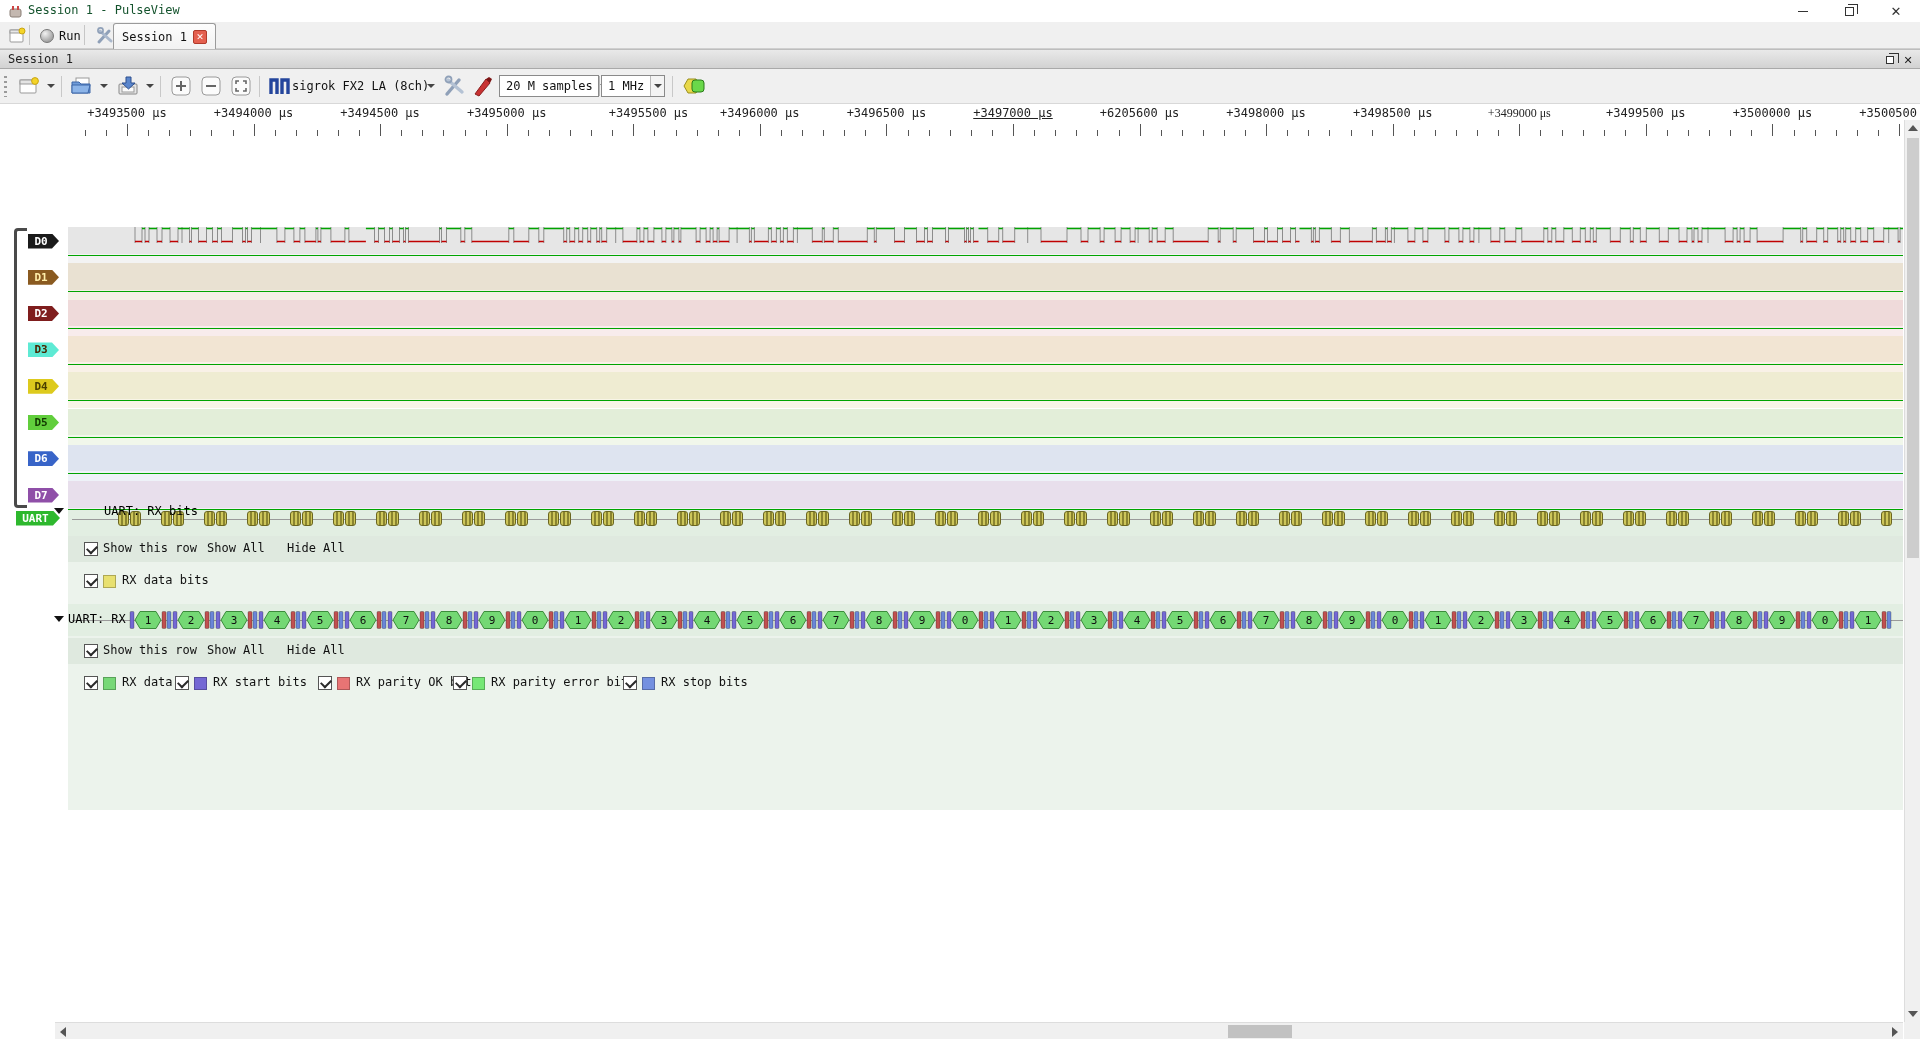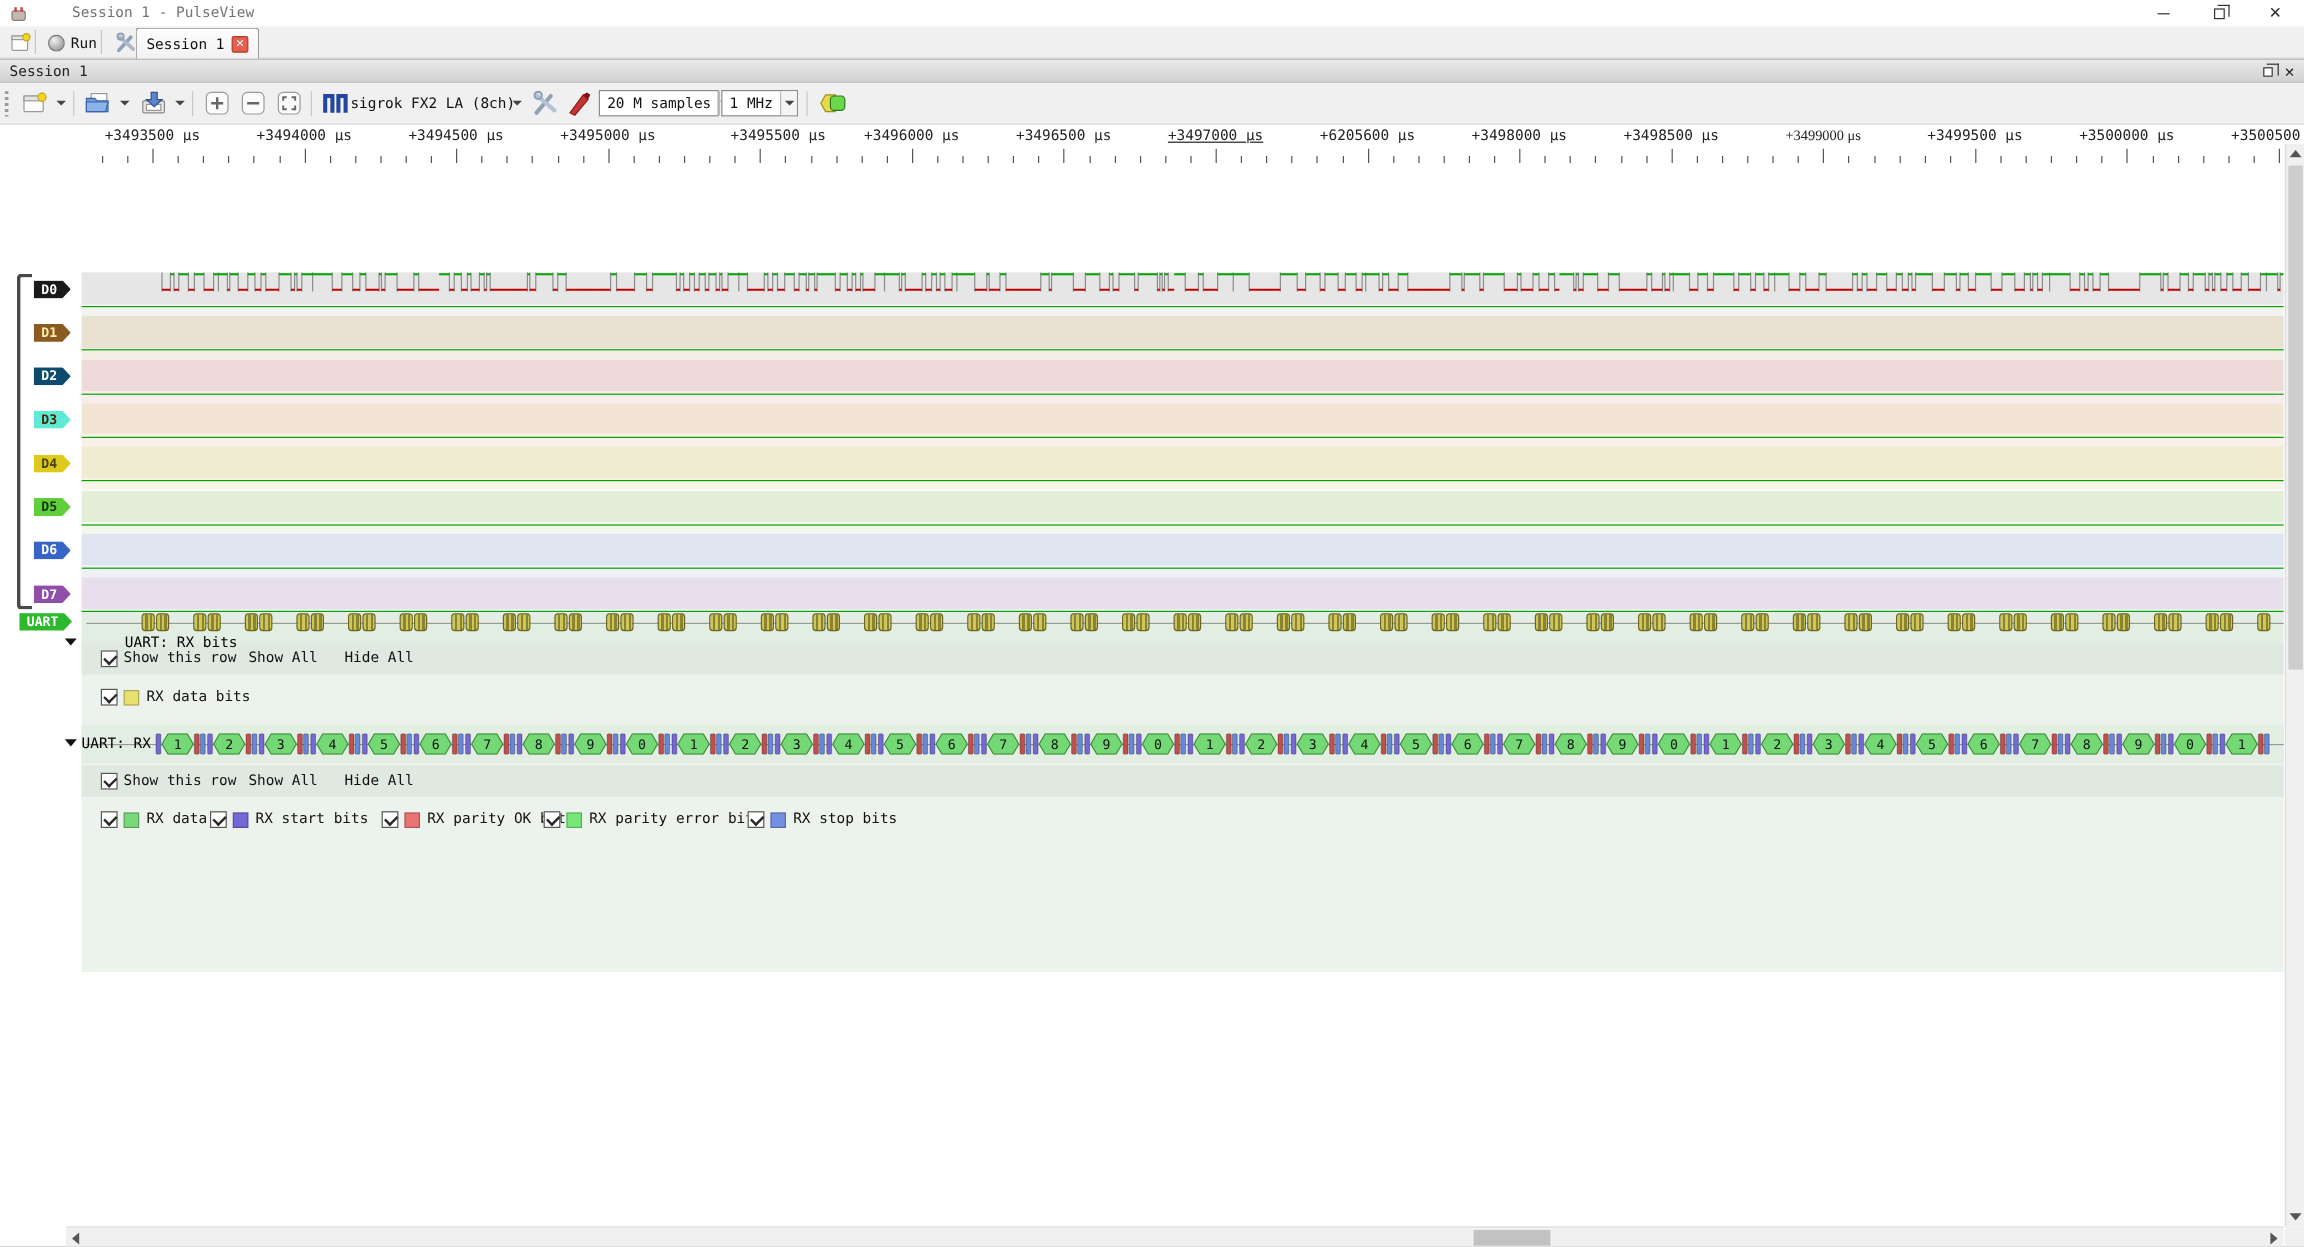--- a/index.html
+++ b/index.html
@@ -2,21 +2,21 @@
 <html><head>
 <meta charset="utf-8">
 <style>
   html,body{margin:0;padding:0;background:#888;}
   *{box-sizing:border-box;font-family:"DejaVu Sans Mono", monospace;}
   #app{position:relative;width:1920px;height:1039px;background:#ffffff;overflow:hidden;
        font-size:12px;color:#111;}
   .abs{position:absolute;}
   
   #titlebar{position:absolute;left:0;top:0;width:1920px;height:22px;background:#ffffff;}
-  #title-text{position:absolute;left:28px;top:3px;font-size:12px;color:#737373;white-space:nowrap;margin-left:32px;}
+  #title-text{position:absolute;left:28px;top:3px;font-size:12px;color:#14532d;white-space:nowrap;}
   .winbtn{position:absolute;top:0;width:44px;height:22px;display:flex;align-items:center;justify-content:center;}
   .minbar{width:10px;height:1px;background:#333;}
   .restore-sq{width:9px;height:9px;border:1px solid #333;position:relative;background:#fff;}
   .restore-sq:before{content:"";position:absolute;left:2px;top:-4px;width:9px;height:9px;border:1px solid #333;border-bottom:none;border-left:none;}
   .closex{font-size:13px;color:#333;line-height:13px;font-family:"DejaVu Sans",sans-serif;}
   
   #tabbar{position:absolute;left:0;top:22px;width:1920px;height:27px;background:#f0f0f0;border-bottom:1px solid #cfcfcf;}
   .vsep{position:absolute;top:3px;width:1px;height:20px;background:#c6c6c6;}
   .tbtn{position:absolute;top:2px;height:23px;display:flex;align-items:center;gap:5px;padding:0 3px;border:1px solid transparent;border-radius:2px;}
   .runcircle{width:14px;height:14px;border-radius:50%;background:radial-gradient(circle at 35% 30%,#f2f2f2,#b5b5b5 55%,#8a8a8a);border:1px solid #777;}
@@ -358,21 +358,21 @@
       <div class="sigline" style="top: 155.3px; background: rgb(0, 164, 0);"></div>
       <div class="sigline" style="top: 191.6px; background: rgb(0, 164, 0);"></div>
       <div class="sigline" style="top: 227.9px; background: rgb(0, 164, 0);"></div>
       <div class="sigline" style="top: 264.2px; background: rgb(0, 164, 0);"></div>
       <div class="sigline" style="top: 300.5px; background: rgb(0, 164, 0);"></div>
       <div class="sigline" style="top: 336.8px; background: rgb(0, 164, 0);"></div>
       <div class="sigline" style="top: 373.1px; background: rgb(0, 164, 0);"></div>
       <div class="abs" style="left: 14px; top: 92px; width: 13px; height: 280px; border-top: 3px solid rgb(74, 74, 74); border-bottom: 3px solid rgb(74, 74, 74); border-left: 3px solid rgb(74, 74, 74); border-image: initial; border-right: none; border-radius: 4px 0px 0px 4px;"></div>
       <div class="flag" style="left: 28px; top: 97.5px; width: 31px; background: rgb(26, 26, 26); color: rgb(255, 255, 255);">D0</div>
       <div class="flag" style="left: 28px; top: 133.8px; width: 31px; background: rgb(138, 90, 32); color: rgb(255, 238, 170);">D1</div>
-      <div class="flag" style="left: 28px; top: 170.1px; width: 31px; background: #0c4a6e; color: rgb(255, 255, 255);">D2</div>
+      <div class="flag" style="left: 28px; top: 170.1px; width: 31px; background: #7f1d1d; color: rgb(255, 255, 255);">D2</div>
       <div class="flag" style="left: 28px; top: 206.4px; width: 31px; background: #5eead4; color: rgb(74, 37, 0);">D3</div>
       <div class="flag" style="left: 28px; top: 242.7px; width: 31px; background: rgb(221, 202, 29); color: rgb(74, 64, 0);">D4</div>
       <div class="flag" style="left: 28px; top: 279px; width: 31px; background: rgb(97, 206, 60); color: rgb(18, 58, 0);">D5</div>
       <div class="flag" style="left: 28px; top: 315.3px; width: 31px; background: rgb(56, 100, 200); color: rgb(255, 255, 255);">D6</div>
       <div class="flag" style="left: 28px; top: 351.6px; width: 31px; background: rgb(143, 79, 168); color: rgb(255, 255, 255);">D7</div>
       <div class="flag" style="left: 16px; top: 374.5px; width: 44px; background: rgb(46, 184, 46); color: rgb(255, 255, 255);">UART</div>
       <svg width="1903" height="20" style="position: absolute; left: 0px; top: 90px;">
         <path d="M135.0 1 V17M142.0 1 V17M145.0 1 V17M149.0 1 V17M157.0 1 V17M162.0 1 V17M170.0 1 V17M178.0 1 V17M182.0 1 V17M189.5 1 V17M191.5 1 V17M198.5 1 V17M206.5 1 V17M212.5 1 V17M217.5 1 V17M221.5 1 V17M232.5 1 V17M242.5 1 V17M245.5 1 V17M247.5 1 V17M251.5 1 V17M260.5 1 V17M276.9 1 V17M284.9 1 V17M293.9 1 V17M299.9 1 V17M304.9 1 V17M315.9 1 V17M317.9 1 V17M320.9 1 V17M330.9 1 V17M344.9 1 V17M348.9 1 V17M374.5 1 V17M378.5 1 V17M384.5 1 V17M389.5 1 V17M392.5 1 V17M399.5 1 V17M403.5 1 V17M405.5 1 V17M408.5 1 V17M439.5 1 V17M441.5 1 V17M446.5 1 V17M460.8 1 V17M464.8 1 V17M471.8 1 V17M508.8 1 V17M513.8 1 V17M528.8 1 V17M538.8 1 V17M543.8 1 V17M563.7 1 V17M566.7 1 V17M569.7 1 V17M574.7 1 V17M578.7 1 V17M582.7 1 V17M587.7 1 V17M590.7 1 V17M596.7 1 V17M599.7 1 V17M601.7 1 V17M606.7 1 V17M615.7 1 V17M622.9 1 V17M636.9 1 V17M639.9 1 V17M643.9 1 V17M647.9 1 V17M653.9 1 V17M661.9 1 V17M665.9 1 V17M671.9 1 V17M673.9 1 V17M678.9 1 V17M680.9 1 V17M696.1 1 V17M700.1 1 V17M706.1 1 V17M710.1 1 V17M713.1 1 V17M717.1 1 V17M719.1 1 V17M729.1 1 V17M737.1 1 V17M749.4 1 V17M751.4 1 V17M754.4 1 V17M768.4 1 V17M771.4 1 V17M776.4 1 V17M780.4 1 V17M783.4 1 V17M787.4 1 V17M793.4 1 V17M797.4 1 V17M812.3 1 V17M822.3 1 V17M824.3 1 V17M833.3 1 V17M838.3 1 V17M867.3 1 V17M874.3 1 V17M876.3 1 V17M894.5 1 V17M904.5 1 V17M916.5 1 V17M924.5 1 V17M927.5 1 V17M932.5 1 V17M945.5 1 V17M948.5 1 V17M964.5 1 V17M966.5 1 V17M968.5 1 V17M970.5 1 V17M973.5 1 V17M987.7 1 V17M998.7 1 V17M1002.7 1 V17M1014.7 1 V17M1027.7 1 V17M1041.0 1 V17M1067.0 1 V17M1081.0 1 V17M1088.0 1 V17M1100.1 1 V17M1104.1 1 V17M1115.1 1 V17M1121.1 1 V17M1130.1 1 V17M1135.1 1 V17M1138.1 1 V17M1149.2 1 V17M1152.2 1 V17M1157.2 1 V17M1165.2 1 V17M1173.2 1 V17M1208.2 1 V17M1218.2 1 V17M1220.2 1 V17M1233.2 1 V17M1236.2 1 V17M1253.5 1 V17M1264.5 1 V17M1267.5 1 V17M1277.5 1 V17M1282.5 1 V17M1290.5 1 V17M1295.5 1 V17M1311.4 1 V17M1313.4 1 V17M1315.4 1 V17M1319.4 1 V17M1331.4 1 V17M1340.4 1 V17M1349.4 1 V17M1372.4 1 V17M1376.4 1 V17M1385.4 1 V17M1387.4 1 V17M1391.4 1 V17M1394.4 1 V17M1407.9 1 V17M1414.9 1 V17M1422.9 1 V17M1427.9 1 V17M1444.9 1 V17M1448.9 1 V17M1458.9 1 V17M1462.9 1 V17M1469.9 1 V17M1473.9 1 V17M1478.9 1 V17M1490.8 1 V17M1499.8 1 V17M1504.8 1 V17M1515.8 1 V17M1521.8 1 V17M1543.8 1 V17M1547.8 1 V17M1551.8 1 V17M1555.8 1 V17M1563.8 1 V17M1572.3 1 V17M1580.3 1 V17M1585.3 1 V17M1590.3 1 V17M1593.3 1 V17M1596.3 1 V17M1610.3 1 V17M1620.3 1 V17M1630.3 1 V17M1633.3 1 V17M1640.3 1 V17M1646.3 1 V17M1659.3 1 V17M1668.3 1 V17M1679.0 1 V17M1687.0 1 V17M1692.0 1 V17M1694.0 1 V17M1698.0 1 V17M1702.0 1 V17M1708.0 1 V17M1725.1 1 V17M1733.1 1 V17M1737.1 1 V17M1740.1 1 V17M1744.1 1 V17M1750.1 1 V17M1757.1 1 V17M1783.1 1 V17M1800.7 1 V17M1802.7 1 V17M1806.7 1 V17M1816.7 1 V17M1823.7 1 V17M1827.7 1 V17M1837.7 1 V17M1840.7 1 V17M1843.7 1 V17M1845.7 1 V17M1850.7 1 V17M1855.7 1 V17M1860.7 1 V17M1867.7 1 V17M1873.7 1 V17M1883.7 1 V17M1888.7 1 V17M1898.1 1 V17M1900.1 1 V17" stroke="#8c8c8c" stroke-width="1" fill="none"></path>
         <path d="M142.0 2.5 H145.0M149.0 2.5 H153.0M153.0 2.5 H157.0M162.0 2.5 H166.0M166.0 2.5 H170.0M178.0 2.5 H182.0M182.0 2.5 H189.5M191.5 2.5 H193.5M193.5 2.5 H195.5M195.5 2.5 H198.5M206.5 2.5 H209.5M209.5 2.5 H212.5M217.5 2.5 H221.5M232.5 2.5 H236.5M236.5 2.5 H240.5M240.5 2.5 H242.5M245.5 2.5 H247.5M251.5 2.5 H255.5M255.5 2.5 H260.5M260.5 2.5 H276.9M284.9 2.5 H289.9M289.9 2.5 H293.9M299.9 2.5 H304.9M315.9 2.5 H317.9M320.9 2.5 H324.9M324.9 2.5 H327.9M327.9 2.5 H330.9M344.9 2.5 H348.9M365.9 2.5 H374.5M378.5 2.5 H381.5M381.5 2.5 H384.5M389.5 2.5 H392.5M399.5 2.5 H403.5M405.5 2.5 H408.5M439.5 2.5 H441.5M446.5 2.5 H460.8M464.8 2.5 H466.8M466.8 2.5 H471.8M508.8 2.5 H513.8M528.8 2.5 H531.8M531.8 2.5 H535.8M535.8 2.5 H538.8M543.8 2.5 H547.8M547.8 2.5 H563.7M566.7 2.5 H569.7M574.7 2.5 H578.7M582.7 2.5 H587.7M590.7 2.5 H592.7M592.7 2.5 H596.7M599.7 2.5 H601.7M606.7 2.5 H610.7M610.7 2.5 H613.7M613.7 2.5 H615.7M615.7 2.5 H622.9M636.9 2.5 H639.9M643.9 2.5 H647.9M653.9 2.5 H655.9M655.9 2.5 H659.9M659.9 2.5 H661.9M665.9 2.5 H668.9M668.9 2.5 H671.9M673.9 2.5 H678.9M680.9 2.5 H683.9M683.9 2.5 H685.9M685.9 2.5 H696.1M700.1 2.5 H702.1M702.1 2.5 H706.1M710.1 2.5 H713.1M717.1 2.5 H719.1M729.1 2.5 H734.1M734.1 2.5 H737.1M737.1 2.5 H749.4M751.4 2.5 H754.4M768.4 2.5 H771.4M776.4 2.5 H780.4M783.4 2.5 H787.4M793.4 2.5 H797.4M797.4 2.5 H812.3M822.3 2.5 H824.3M833.3 2.5 H838.3M867.3 2.5 H869.3M869.3 2.5 H874.3M876.3 2.5 H879.3M879.3 2.5 H894.5M904.5 2.5 H909.5M909.5 2.5 H911.5M911.5 2.5 H916.5M924.5 2.5 H927.5M932.5 2.5 H935.5M935.5 2.5 H939.5M939.5 2.5 H941.5M941.5 2.5 H945.5M948.5 2.5 H953.5M953.5 2.5 H958.5M958.5 2.5 H960.5M960.5 2.5 H964.5M966.5 2.5 H968.5M970.5 2.5 H973.5M978.5 2.5 H987.7M998.7 2.5 H1002.7M1014.7 2.5 H1019.7M1019.7 2.5 H1022.7M1022.7 2.5 H1027.7M1027.7 2.5 H1041.0M1067.0 2.5 H1072.0M1072.0 2.5 H1077.0M1077.0 2.5 H1081.0M1088.0 2.5 H1091.0M1091.0 2.5 H1100.1M1104.1 2.5 H1106.1M1106.1 2.5 H1110.1M1110.1 2.5 H1112.1M1112.1 2.5 H1115.1M1121.1 2.5 H1126.1M1126.1 2.5 H1130.1M1135.1 2.5 H1138.1M1138.1 2.5 H1149.2M1152.2 2.5 H1157.2M1165.2 2.5 H1170.2M1170.2 2.5 H1173.2M1208.2 2.5 H1213.2M1213.2 2.5 H1218.2M1220.2 2.5 H1223.2M1223.2 2.5 H1225.2M1225.2 2.5 H1228.2M1228.2 2.5 H1230.2M1230.2 2.5 H1233.2M1236.2 2.5 H1253.5M1264.5 2.5 H1267.5M1277.5 2.5 H1282.5M1290.5 2.5 H1295.5M1299.5 2.5 H1311.4M1313.4 2.5 H1315.4M1319.4 2.5 H1324.4M1324.4 2.5 H1326.4M1326.4 2.5 H1331.4M1340.4 2.5 H1345.4M1345.4 2.5 H1349.4M1372.4 2.5 H1376.4M1385.4 2.5 H1387.4M1391.4 2.5 H1394.4M1394.4 2.5 H1407.9M1414.9 2.5 H1417.9M1417.9 2.5 H1422.9M1427.9 2.5 H1432.9M1432.9 2.5 H1434.9M1434.9 2.5 H1439.9M1439.9 2.5 H1444.9M1448.9 2.5 H1453.9M1453.9 2.5 H1458.9M1462.9 2.5 H1465.9M1465.9 2.5 H1469.9M1473.9 2.5 H1478.9M1478.9 2.5 H1490.8M1499.8 2.5 H1502.8M1502.8 2.5 H1504.8M1515.8 2.5 H1519.8M1519.8 2.5 H1521.8M1543.8 2.5 H1547.8M1551.8 2.5 H1553.8M1553.8 2.5 H1555.8M1563.8 2.5 H1572.3M1580.3 2.5 H1585.3M1590.3 2.5 H1593.3M1596.3 2.5 H1601.3M1601.3 2.5 H1605.3M1605.3 2.5 H1610.3M1620.3 2.5 H1625.3M1625.3 2.5 H1630.3M1633.3 2.5 H1636.3M1636.3 2.5 H1640.3M1646.3 2.5 H1650.3M1650.3 2.5 H1654.3M1654.3 2.5 H1659.3M1668.3 2.5 H1670.3M1670.3 2.5 H1672.3M1672.3 2.5 H1679.0M1687.0 2.5 H1692.0M1694.0 2.5 H1696.0M1696.0 2.5 H1698.0M1702.0 2.5 H1704.0M1704.0 2.5 H1708.0M1708.0 2.5 H1725.1M1733.1 2.5 H1737.1M1740.1 2.5 H1744.1M1750.1 2.5 H1754.1M1754.1 2.5 H1757.1M1783.1 2.5 H1786.1M1786.1 2.5 H1800.7M1802.7 2.5 H1806.7M1816.7 2.5 H1819.7M1819.7 2.5 H1823.7M1827.7 2.5 H1830.7M1830.7 2.5 H1834.7M1834.7 2.5 H1837.7M1840.7 2.5 H1843.7M1845.7 2.5 H1850.7M1855.7 2.5 H1860.7M1867.7 2.5 H1869.7M1869.7 2.5 H1873.7M1883.7 2.5 H1888.7M1888.7 2.5 H1898.1M1900.1 2.5 H1903.0" stroke="#00a400" stroke-width="1.6" fill="none"></path>
         <path d="M135.0 15.5 H137.0M137.0 15.5 H142.0M145.0 15.5 H149.0M157.0 15.5 H160.0M160.0 15.5 H162.0M170.0 15.5 H172.0M172.0 15.5 H175.0M175.0 15.5 H178.0M189.5 15.5 H191.5M198.5 15.5 H201.5M201.5 15.5 H203.5M203.5 15.5 H206.5M212.5 15.5 H217.5M221.5 15.5 H223.5M223.5 15.5 H225.5M225.5 15.5 H228.5M228.5 15.5 H230.5M230.5 15.5 H232.5M242.5 15.5 H245.5M247.5 15.5 H251.5M276.9 15.5 H279.9M279.9 15.5 H284.9M293.9 15.5 H296.9M296.9 15.5 H299.9M304.9 15.5 H308.9M308.9 15.5 H310.9M310.9 15.5 H315.9M317.9 15.5 H320.9M330.9 15.5 H334.9M334.9 15.5 H338.9M338.9 15.5 H340.9M340.9 15.5 H344.9M348.9 15.5 H352.9M352.9 15.5 H357.9M357.9 15.5 H360.9M360.9 15.5 H365.9M374.5 15.5 H378.5M384.5 15.5 H389.5M392.5 15.5 H396.5M396.5 15.5 H399.5M403.5 15.5 H405.5M408.5 15.5 H413.5M413.5 15.5 H418.5M418.5 15.5 H423.5M423.5 15.5 H425.5M425.5 15.5 H429.5M429.5 15.5 H434.5M434.5 15.5 H439.5M441.5 15.5 H446.5M460.8 15.5 H464.8M471.8 15.5 H474.8M474.8 15.5 H477.8M477.8 15.5 H481.8M481.8 15.5 H486.8M486.8 15.5 H490.8M490.8 15.5 H495.8M495.8 15.5 H498.8M498.8 15.5 H502.8M502.8 15.5 H505.8M505.8 15.5 H508.8M513.8 15.5 H515.8M515.8 15.5 H520.8M520.8 15.5 H525.8M525.8 15.5 H528.8M538.8 15.5 H543.8M563.7 15.5 H566.7M569.7 15.5 H574.7M578.7 15.5 H582.7M587.7 15.5 H590.7M596.7 15.5 H599.7M601.7 15.5 H606.7M622.9 15.5 H626.9M626.9 15.5 H631.9M631.9 15.5 H636.9M639.9 15.5 H641.9M641.9 15.5 H643.9M647.9 15.5 H650.9M650.9 15.5 H653.9M661.9 15.5 H665.9M671.9 15.5 H673.9M678.9 15.5 H680.9M696.1 15.5 H700.1M706.1 15.5 H710.1M713.1 15.5 H715.1M715.1 15.5 H717.1M719.1 15.5 H721.1M721.1 15.5 H724.1M724.1 15.5 H729.1M749.4 15.5 H751.4M754.4 15.5 H759.4M759.4 15.5 H762.4M762.4 15.5 H765.4M765.4 15.5 H768.4M771.4 15.5 H776.4M780.4 15.5 H783.4M787.4 15.5 H789.4M789.4 15.5 H793.4M812.3 15.5 H815.3M815.3 15.5 H818.3M818.3 15.5 H822.3M824.3 15.5 H828.3M828.3 15.5 H831.3M831.3 15.5 H833.3M838.3 15.5 H841.3M841.3 15.5 H843.3M843.3 15.5 H846.3M846.3 15.5 H850.3M850.3 15.5 H854.3M854.3 15.5 H858.3M858.3 15.5 H863.3M863.3 15.5 H867.3M874.3 15.5 H876.3M894.5 15.5 H899.5M899.5 15.5 H902.5M902.5 15.5 H904.5M916.5 15.5 H920.5M920.5 15.5 H924.5M927.5 15.5 H932.5M945.5 15.5 H948.5M964.5 15.5 H966.5M968.5 15.5 H970.5M973.5 15.5 H978.5M987.7 15.5 H992.7M992.7 15.5 H996.7M996.7 15.5 H998.7M1002.7 15.5 H1007.7M1007.7 15.5 H1011.7M1011.7 15.5 H1014.7M1041.0 15.5 H1046.0M1046.0 15.5 H1049.0M1049.0 15.5 H1053.0M1053.0 15.5 H1055.0M1055.0 15.5 H1059.0M1059.0 15.5 H1064.0M1064.0 15.5 H1067.0M1081.0 15.5 H1086.0M1086.0 15.5 H1088.0M1100.1 15.5 H1104.1M1115.1 15.5 H1119.1M1119.1 15.5 H1121.1M1130.1 15.5 H1132.1M1132.1 15.5 H1135.1M1149.2 15.5 H1152.2M1157.2 15.5 H1161.2M1161.2 15.5 H1165.2M1173.2 15.5 H1178.2M1178.2 15.5 H1183.2M1183.2 15.5 H1185.2M1185.2 15.5 H1189.2M1189.2 15.5 H1194.2M1194.2 15.5 H1199.2M1199.2 15.5 H1204.2M1204.2 15.5 H1208.2M1218.2 15.5 H1220.2M1233.2 15.5 H1236.2M1253.5 15.5 H1255.5M1255.5 15.5 H1259.5M1259.5 15.5 H1262.5M1262.5 15.5 H1264.5M1267.5 15.5 H1271.5M1271.5 15.5 H1274.5M1274.5 15.5 H1277.5M1282.5 15.5 H1285.5M1285.5 15.5 H1290.5M1295.5 15.5 H1299.5M1311.4 15.5 H1313.4M1315.4 15.5 H1319.4M1331.4 15.5 H1336.4M1336.4 15.5 H1340.4M1349.4 15.5 H1353.4M1353.4 15.5 H1355.4M1355.4 15.5 H1357.4M1357.4 15.5 H1360.4M1360.4 15.5 H1364.4M1364.4 15.5 H1368.4M1368.4 15.5 H1372.4M1376.4 15.5 H1380.4M1380.4 15.5 H1382.4M1382.4 15.5 H1385.4M1387.4 15.5 H1391.4M1407.9 15.5 H1412.9M1412.9 15.5 H1414.9M1422.9 15.5 H1427.9M1444.9 15.5 H1448.9M1458.9 15.5 H1462.9M1469.9 15.5 H1473.9M1490.8 15.5 H1495.8M1495.8 15.5 H1499.8M1504.8 15.5 H1508.8M1508.8 15.5 H1511.8M1511.8 15.5 H1515.8M1521.8 15.5 H1523.8M1523.8 15.5 H1527.8M1527.8 15.5 H1532.8M1532.8 15.5 H1534.8M1534.8 15.5 H1539.8M1539.8 15.5 H1543.8M1547.8 15.5 H1551.8M1555.8 15.5 H1560.8M1560.8 15.5 H1563.8M1572.3 15.5 H1576.3M1576.3 15.5 H1580.3M1585.3 15.5 H1590.3M1593.3 15.5 H1596.3M1610.3 15.5 H1615.3M1615.3 15.5 H1620.3M1630.3 15.5 H1633.3M1640.3 15.5 H1643.3M1643.3 15.5 H1646.3M1659.3 15.5 H1662.3M1662.3 15.5 H1665.3M1665.3 15.5 H1668.3M1679.0 15.5 H1683.0M1683.0 15.5 H1685.0M1685.0 15.5 H1687.0M1692.0 15.5 H1694.0M1698.0 15.5 H1702.0M1725.1 15.5 H1730.1M1730.1 15.5 H1733.1M1737.1 15.5 H1740.1M1744.1 15.5 H1747.1M1747.1 15.5 H1750.1M1757.1 15.5 H1762.1M1762.1 15.5 H1767.1M1767.1 15.5 H1772.1M1772.1 15.5 H1777.1M1777.1 15.5 H1779.1M1779.1 15.5 H1783.1M1800.7 15.5 H1802.7M1806.7 15.5 H1808.7M1808.7 15.5 H1812.7M1812.7 15.5 H1816.7M1823.7 15.5 H1827.7M1837.7 15.5 H1840.7M1843.7 15.5 H1845.7M1850.7 15.5 H1855.7M1860.7 15.5 H1862.7M1862.7 15.5 H1867.7M1873.7 15.5 H1878.7M1878.7 15.5 H1883.7M1898.1 15.5 H1900.1" stroke="#c00000" stroke-width="1.6" fill="none"></path>
@@ -662,21 +662,21 @@
         <polygon points="1812,9 1817,0.5 1833,0.5 1838,9 1833,17.5 1817,17.5" fill="#74d874" stroke="#3c8c3c"></polygon>
         <text x="1825" y="13" text-anchor="middle" font-size="11" fill="#101010">0</text>
         <rect x="1839" y="0.5" width="4" height="17" rx="1" fill="#c05050" stroke="rgba(0,0,0,0.35)" stroke-width="0.7"></rect>
         <rect x="1844" y="0.5" width="4" height="17" rx="1" fill="#6a86d8" stroke="rgba(0,0,0,0.35)" stroke-width="0.7"></rect>
         <rect x="1850" y="0.5" width="4" height="17" rx="1" fill="#7468d4" stroke="rgba(0,0,0,0.35)" stroke-width="0.7"></rect>
         <polygon points="1855,9 1860,0.5 1876,0.5 1881,9 1876,17.5 1860,17.5" fill="#74d874" stroke="#3c8c3c"></polygon>
         <text x="1868" y="13" text-anchor="middle" font-size="11" fill="#101010">1</text>
         <rect x="1882" y="0.5" width="4" height="17" rx="1" fill="#c05050" stroke="rgba(0,0,0,0.35)" stroke-width="0.7"></rect>
         <rect x="1887" y="0.5" width="4" height="17" rx="1" fill="#6a86d8" stroke="rgba(0,0,0,0.35)" stroke-width="0.7"></rect>
       </svg>
-      <div class="declabel" style="left: 54px; top: 392px; gap: 40px;">
+      <div class="declabel" style="left: 54px; top: 368px; gap: 40px;">
         <div class="tri"></div>
         <span>UART: RX bits</span>
       </div>
       <div class="declabel" style="left: 54px; top: 476px;">
         <div class="tri"></div>
         <span>UART: RX</span>
       </div>
       <div class="cb" style="left: 84px; top: 406px;"></div>
       <div class="ptext" style="left: 103px; top: 405px;">Show this row</div>
       <div class="ptext" style="left: 207px; top: 405px;">Show All</div>

